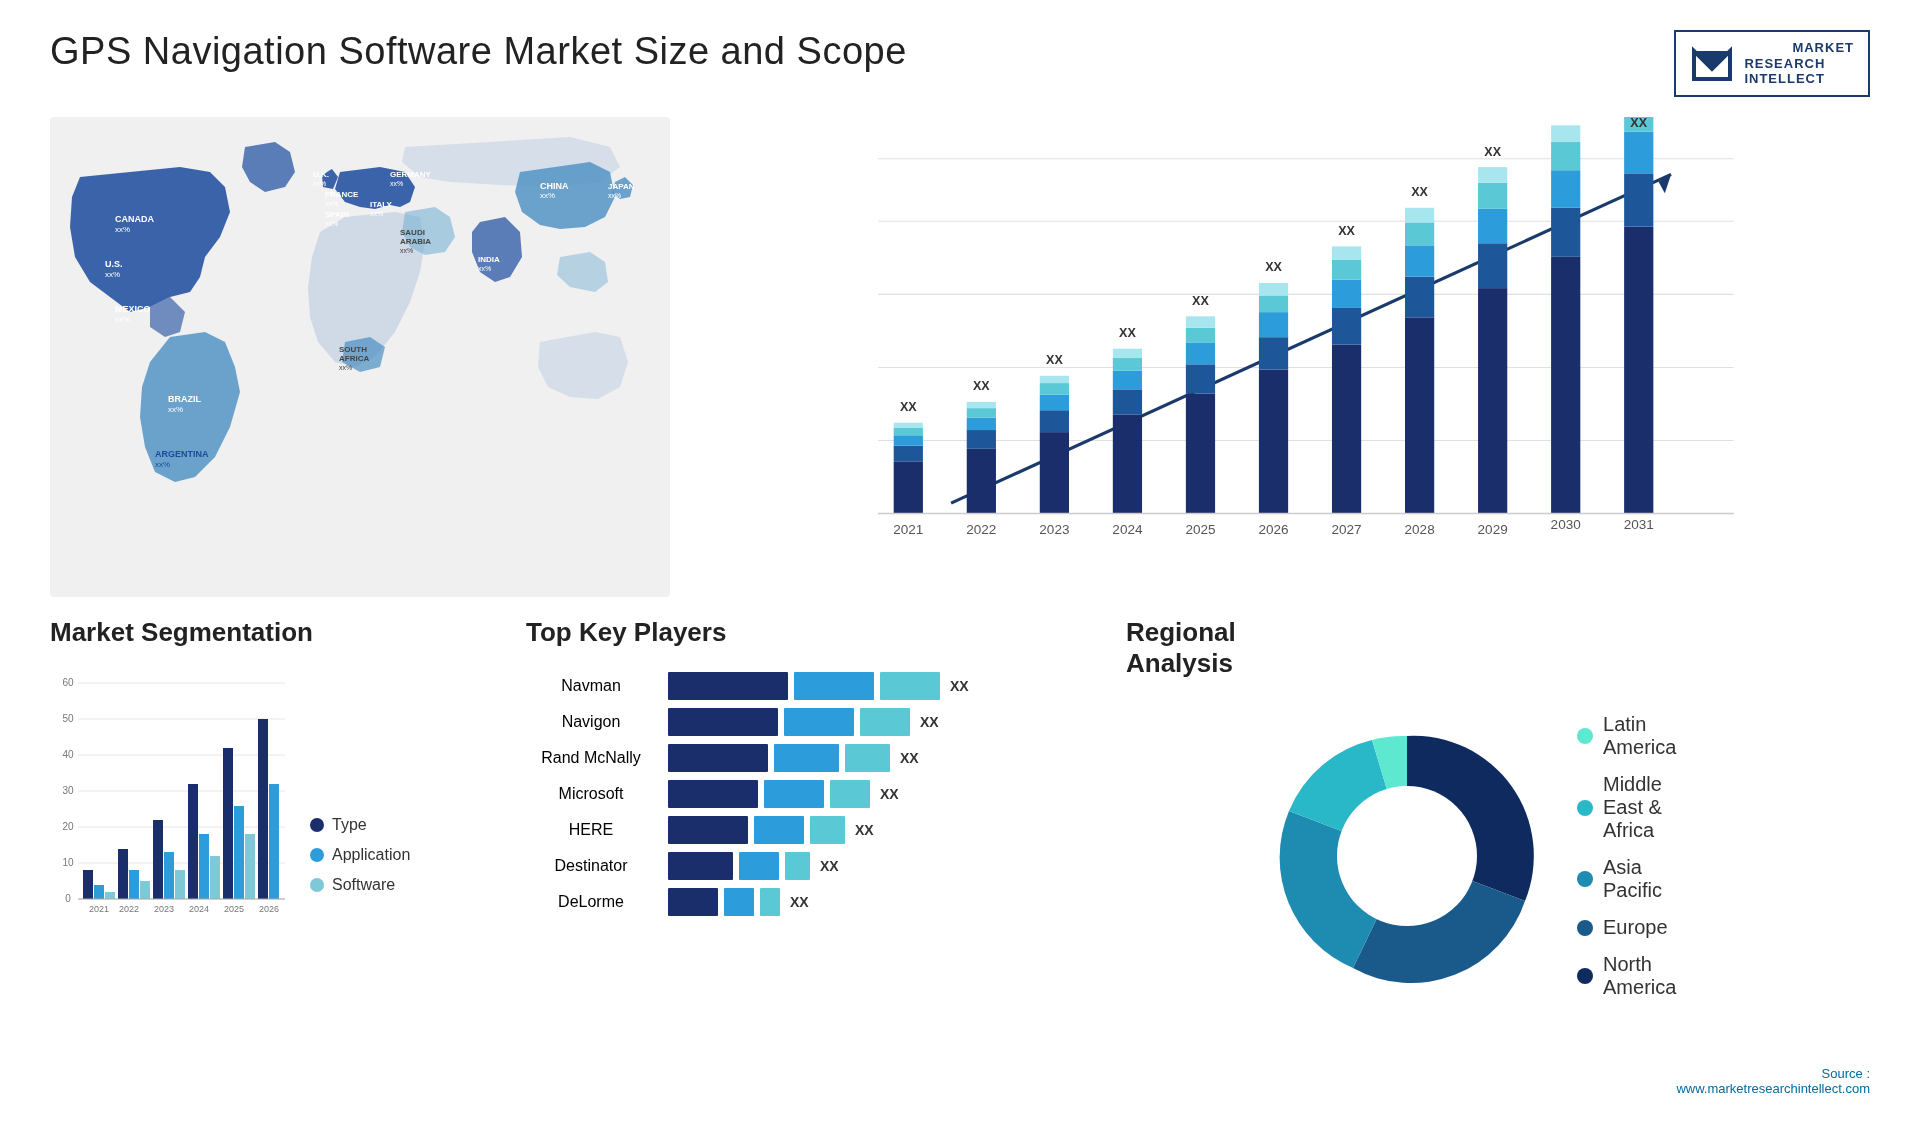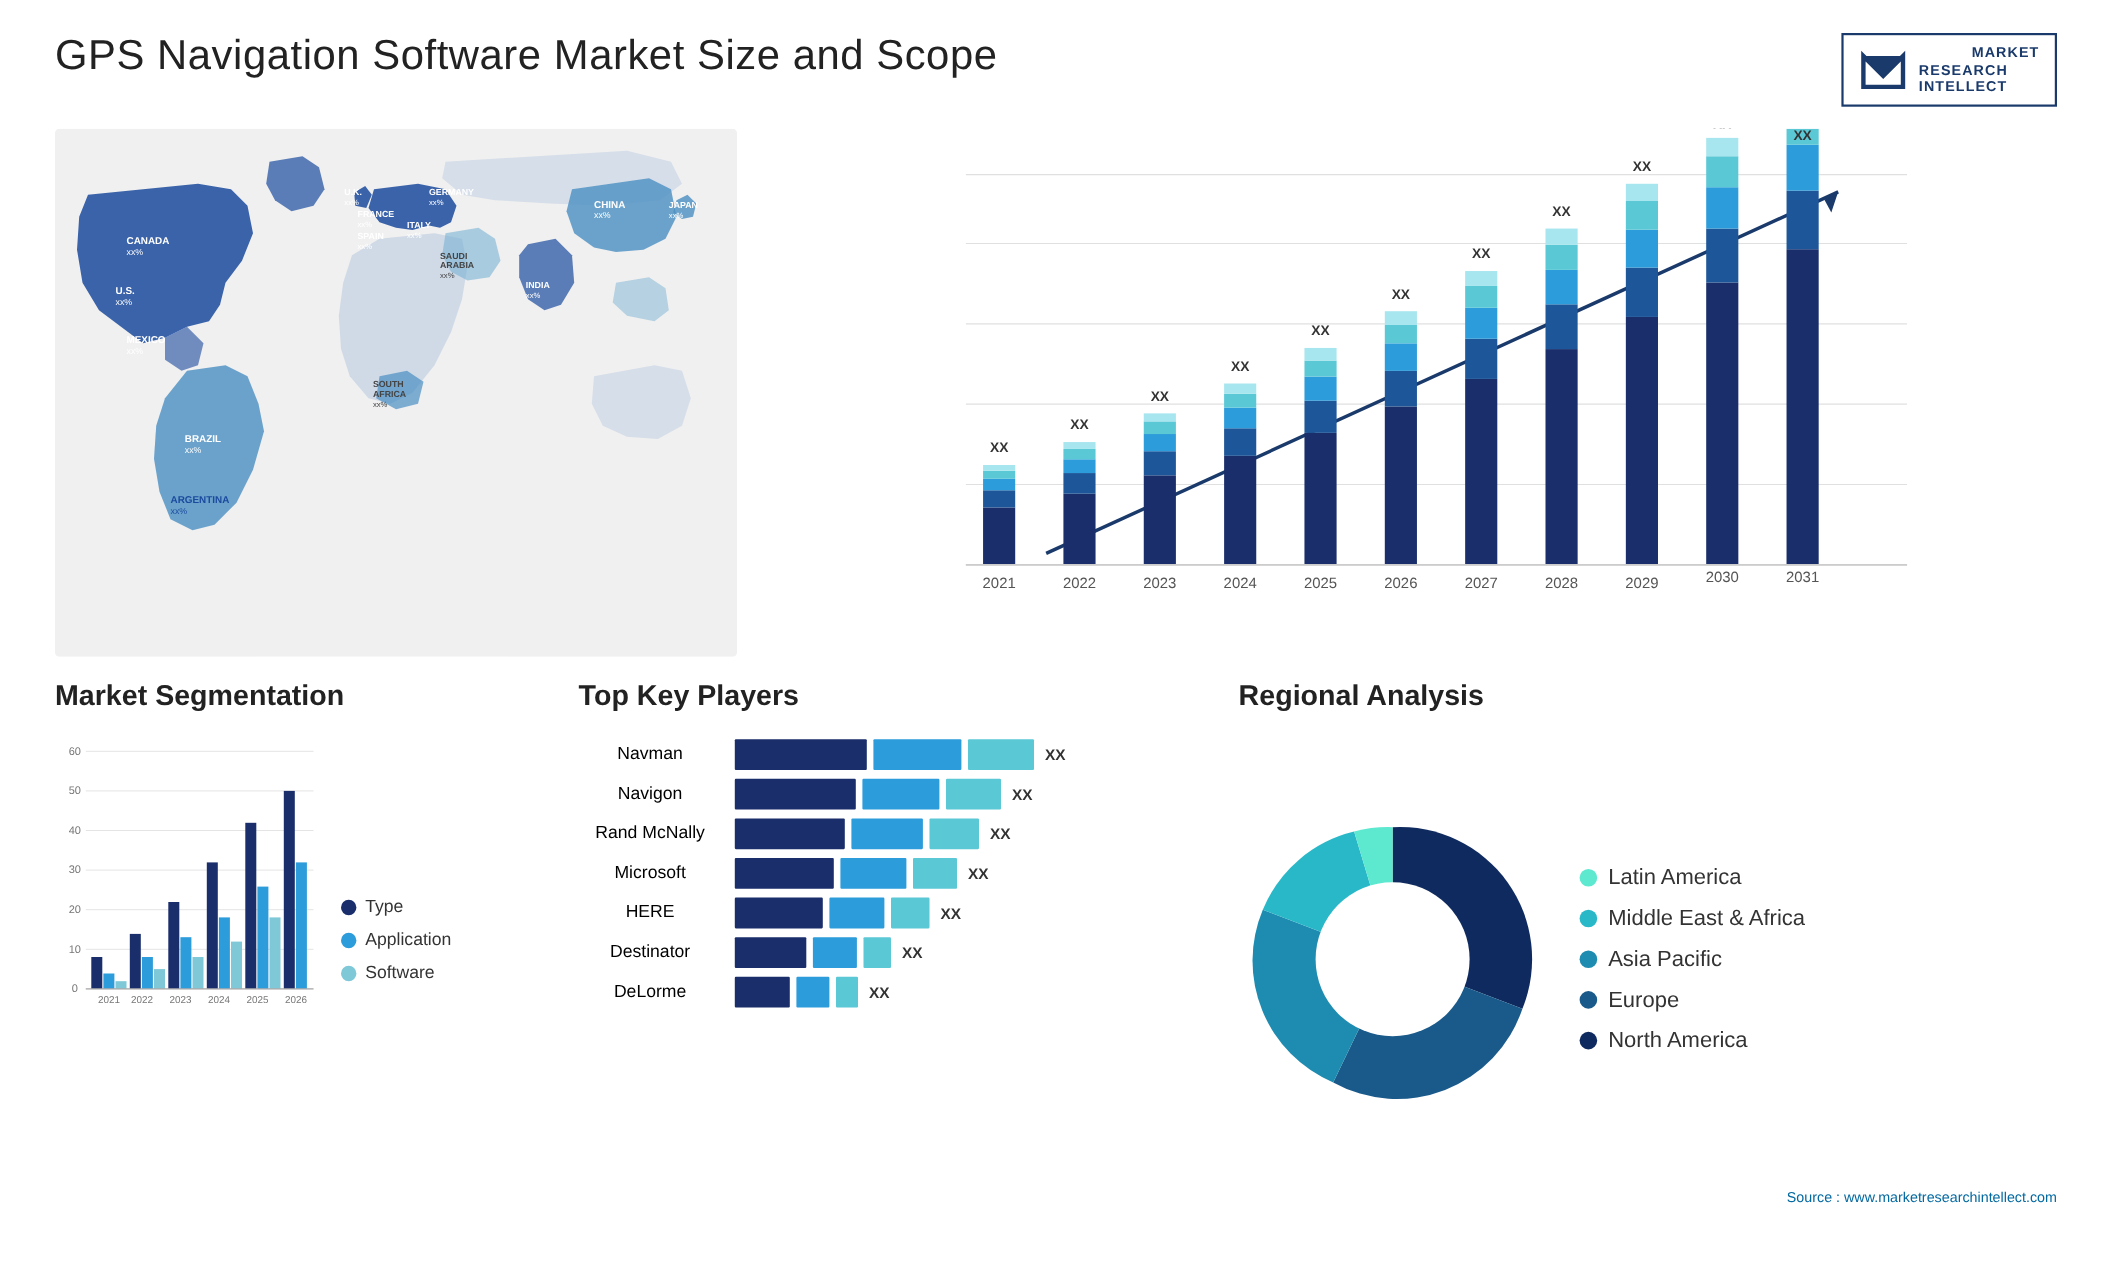--- a/index.html
+++ b/index.html
@@ -167,21 +167,21 @@
       font-size: 14px;
       color: #333;
       font-weight: 600;
       margin-left: 4px;
     }
 
     
     .regional-section {
       flex: 1;
       display: flex;
-      flex-direction: column;
+      flex-direction: row;
     }
     .regional-content {
       display: flex;
       align-items: center;
       gap: 30px;
       flex: 1;
     }
     .donut-container {
       position: relative;
       width: 280px;

